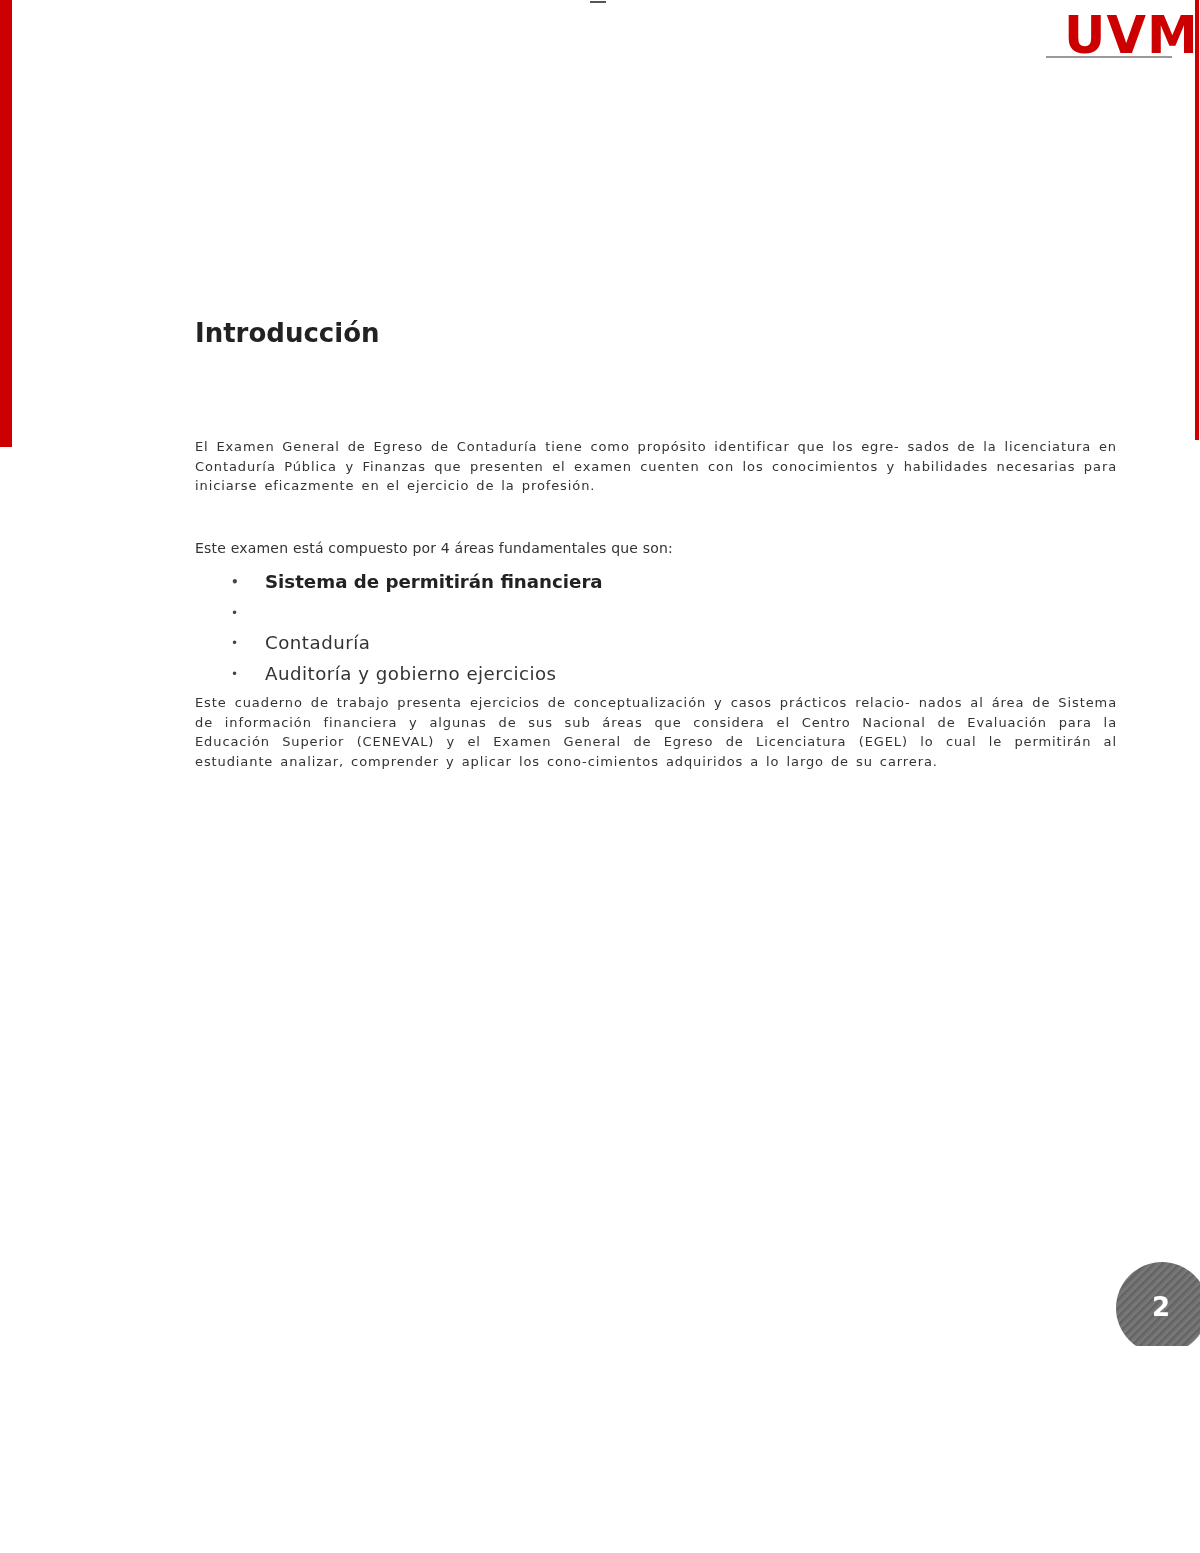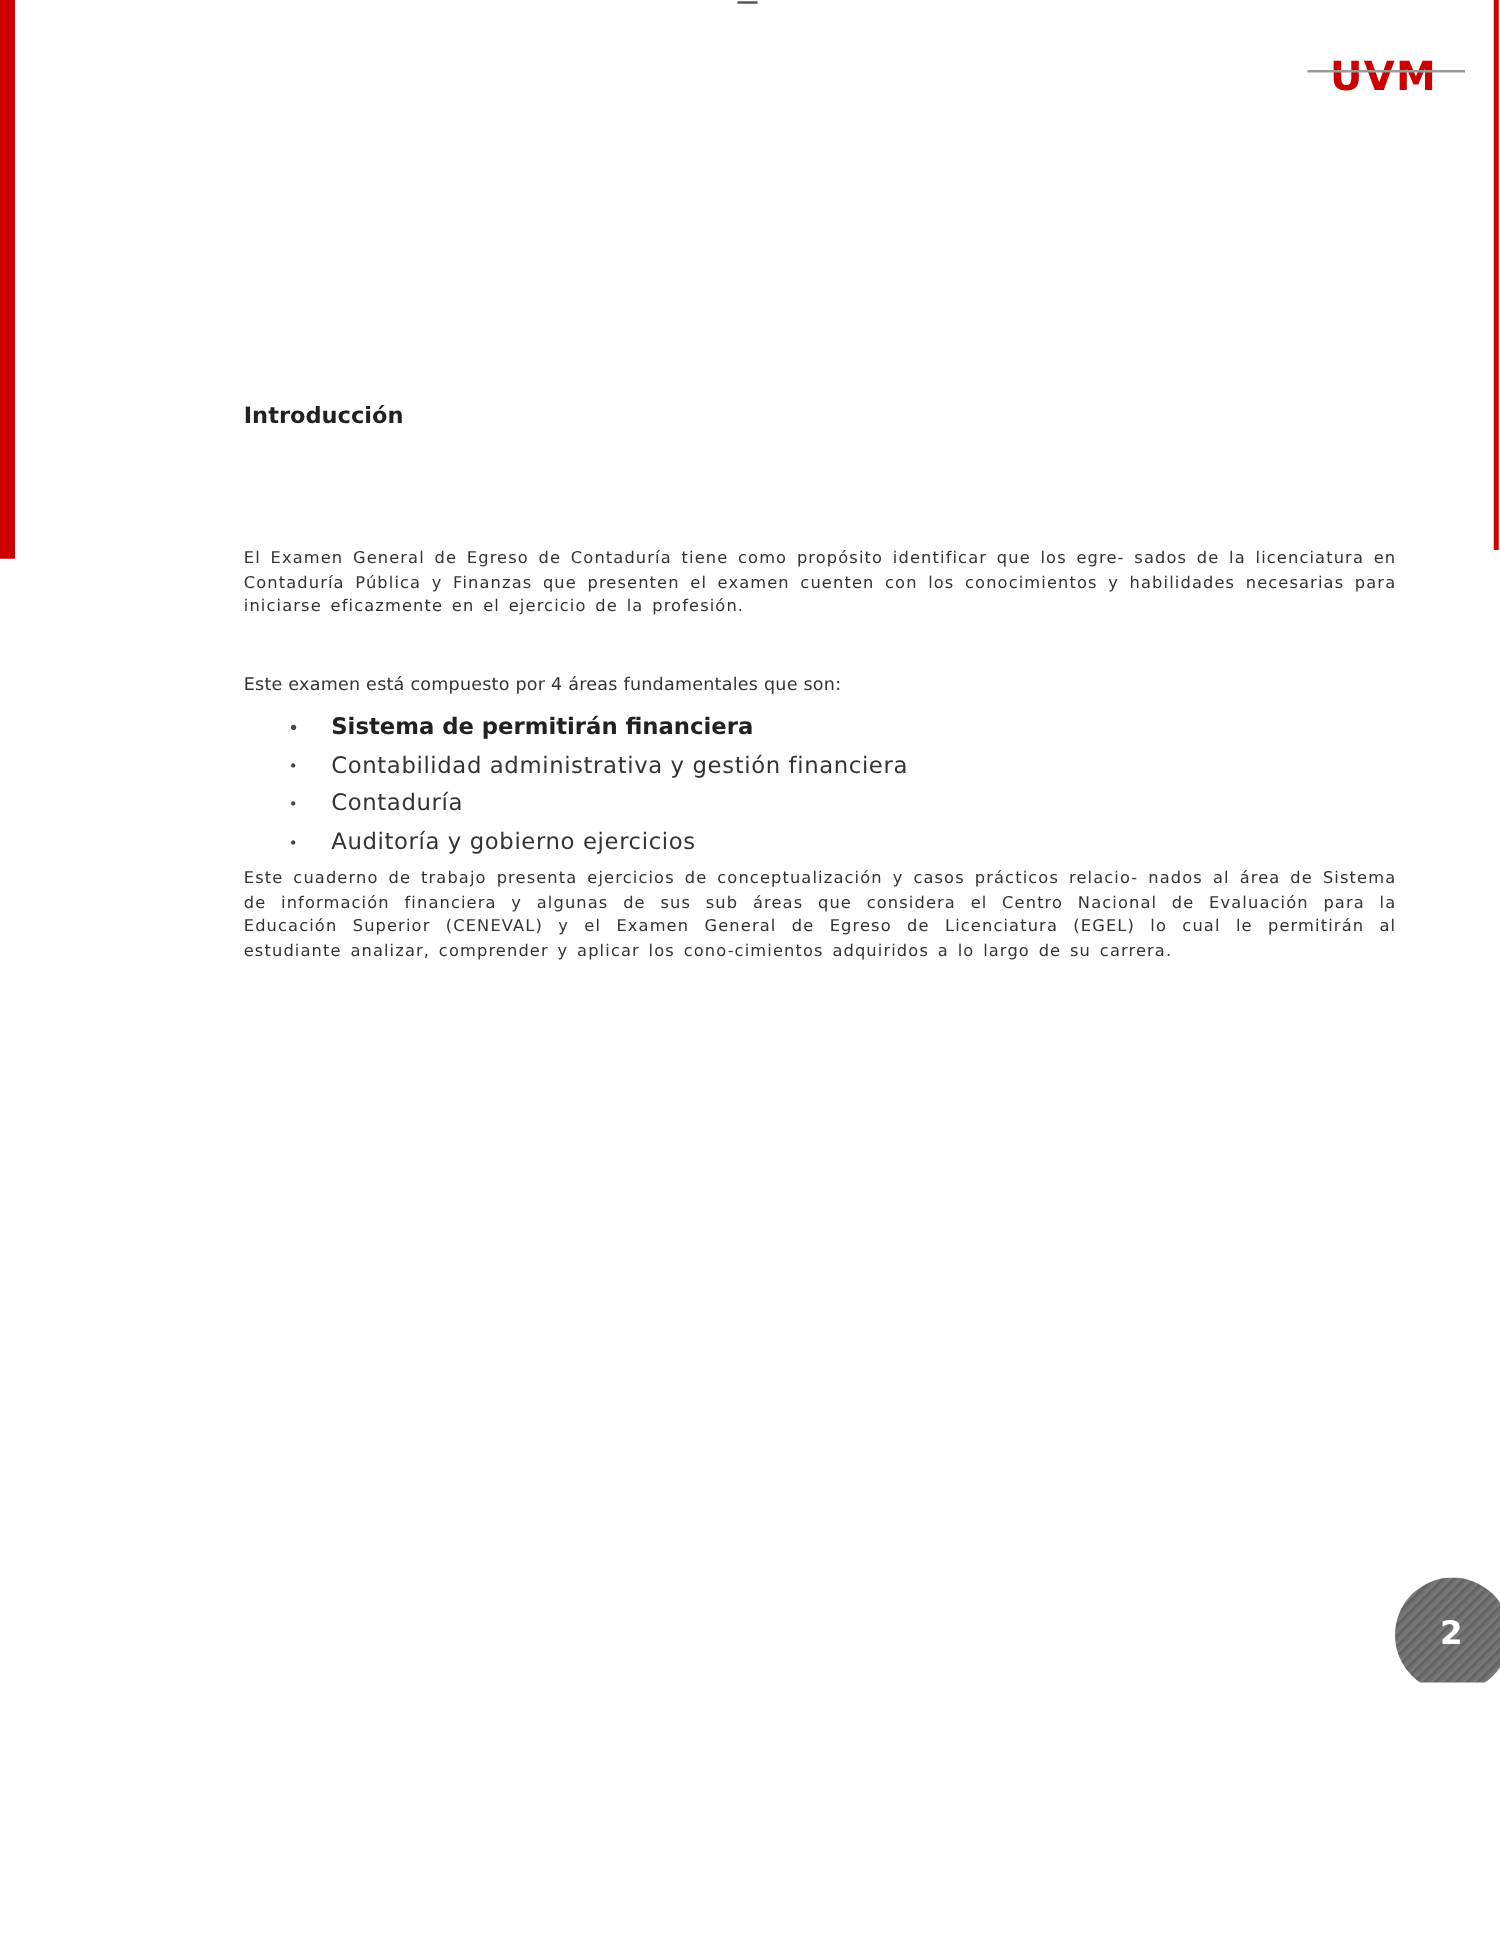--- a/index.html
+++ b/index.html
@@ -7,28 +7,28 @@
       width: 1200px; height: 1553px; position: relative; overflow: hidden;
       background: #ffffff; color: #222;
       font-family: "DejaVu Sans", sans-serif;
     }
     .left-bar { position: absolute; left: 0; top: 0; width: 12px; height: 447px; background: #cc0000; }
     .right-bar { position: absolute; left: 1195px; top: 0; width: 4px; height: 440px; background: #cc0000; }
     .top-mark { position: absolute; left: 590px; top: 1px; width: 16px; height: 2px; background: #555; }
     .logo { position: absolute; left: 1046px; top: 18px; width: 130px; height: 46px; }
     .logo-text {
       position: absolute; left: 18px; top: -4px;
-      font-family: "DejaVu Sans", sans-serif; font-weight: bold; font-size: 32px;
-      color: #cc0000; letter-spacing: 1px; line-height: 44px; margin-top: 25px;
+      font-family: "DejaVu Sans", sans-serif; font-weight: bold; font-size: 51px;
+      color: #cc0000; letter-spacing: 1px; line-height: 44px;
     }
     .logo-tagline { position: absolute; left: 0; top: 38px; width: 126px; height: 2px; background: #9a9a9a; }
     .content { position: absolute; left: 195px; top: 315px; width: 922px; }
     h1 {
       margin: 0; font-family: "DejaVu Sans", sans-serif; font-weight: bold;
-      font-size: 18px; color: #222; line-height: 36px;
+      font-size: 26px; color: #222; line-height: 36px;
     }
     .para {
       margin: 0; text-align: justify; font-size: 13px; line-height: 19.5px;
       color: #333; letter-spacing: 0.9px; word-spacing: 2px;
     }
     .p1 { position: absolute; top: 122px; width: 922px; }
     .lead { position: absolute; top: 225px; font-size: 14px; color: #333; letter-spacing: 0.2px; }
     ul.areas { position: absolute; top: 255px; left: 0; margin: 0; padding: 0; list-style: none; width: 700px; }
     ul.areas li { position: relative; height: 30.5px; padding-left: 70px; font-size: 18.2px; color: #333; letter-spacing: 0.5px; line-height: 24px; }
     ul.areas li .bullet { position: absolute; left: 36px; top: 0; font-size: 12px; line-height: 24px; color: #444; }
@@ -67,21 +67,20 @@
 
   <div class="lead">Este examen está compuesto por 4 áreas fundamentales que son:</div>
 
   <ul class="areas">
     <li class="bold">
       <span class="bullet">•</span>
       <span>Sistema de permitirán financiera</span>
     </li>
     <li>
       <span class="bullet">•</span>
-      <span>Contabilidad administrativa y gestión financiera</span>
     </li>
     <li>
       <span class="bullet">•</span>
       <span>Contaduría</span>
     </li>
     <li>
       <span class="bullet">•</span>
       <span>Auditoría y gobierno ejercicios</span>
     </li>
   </ul>

